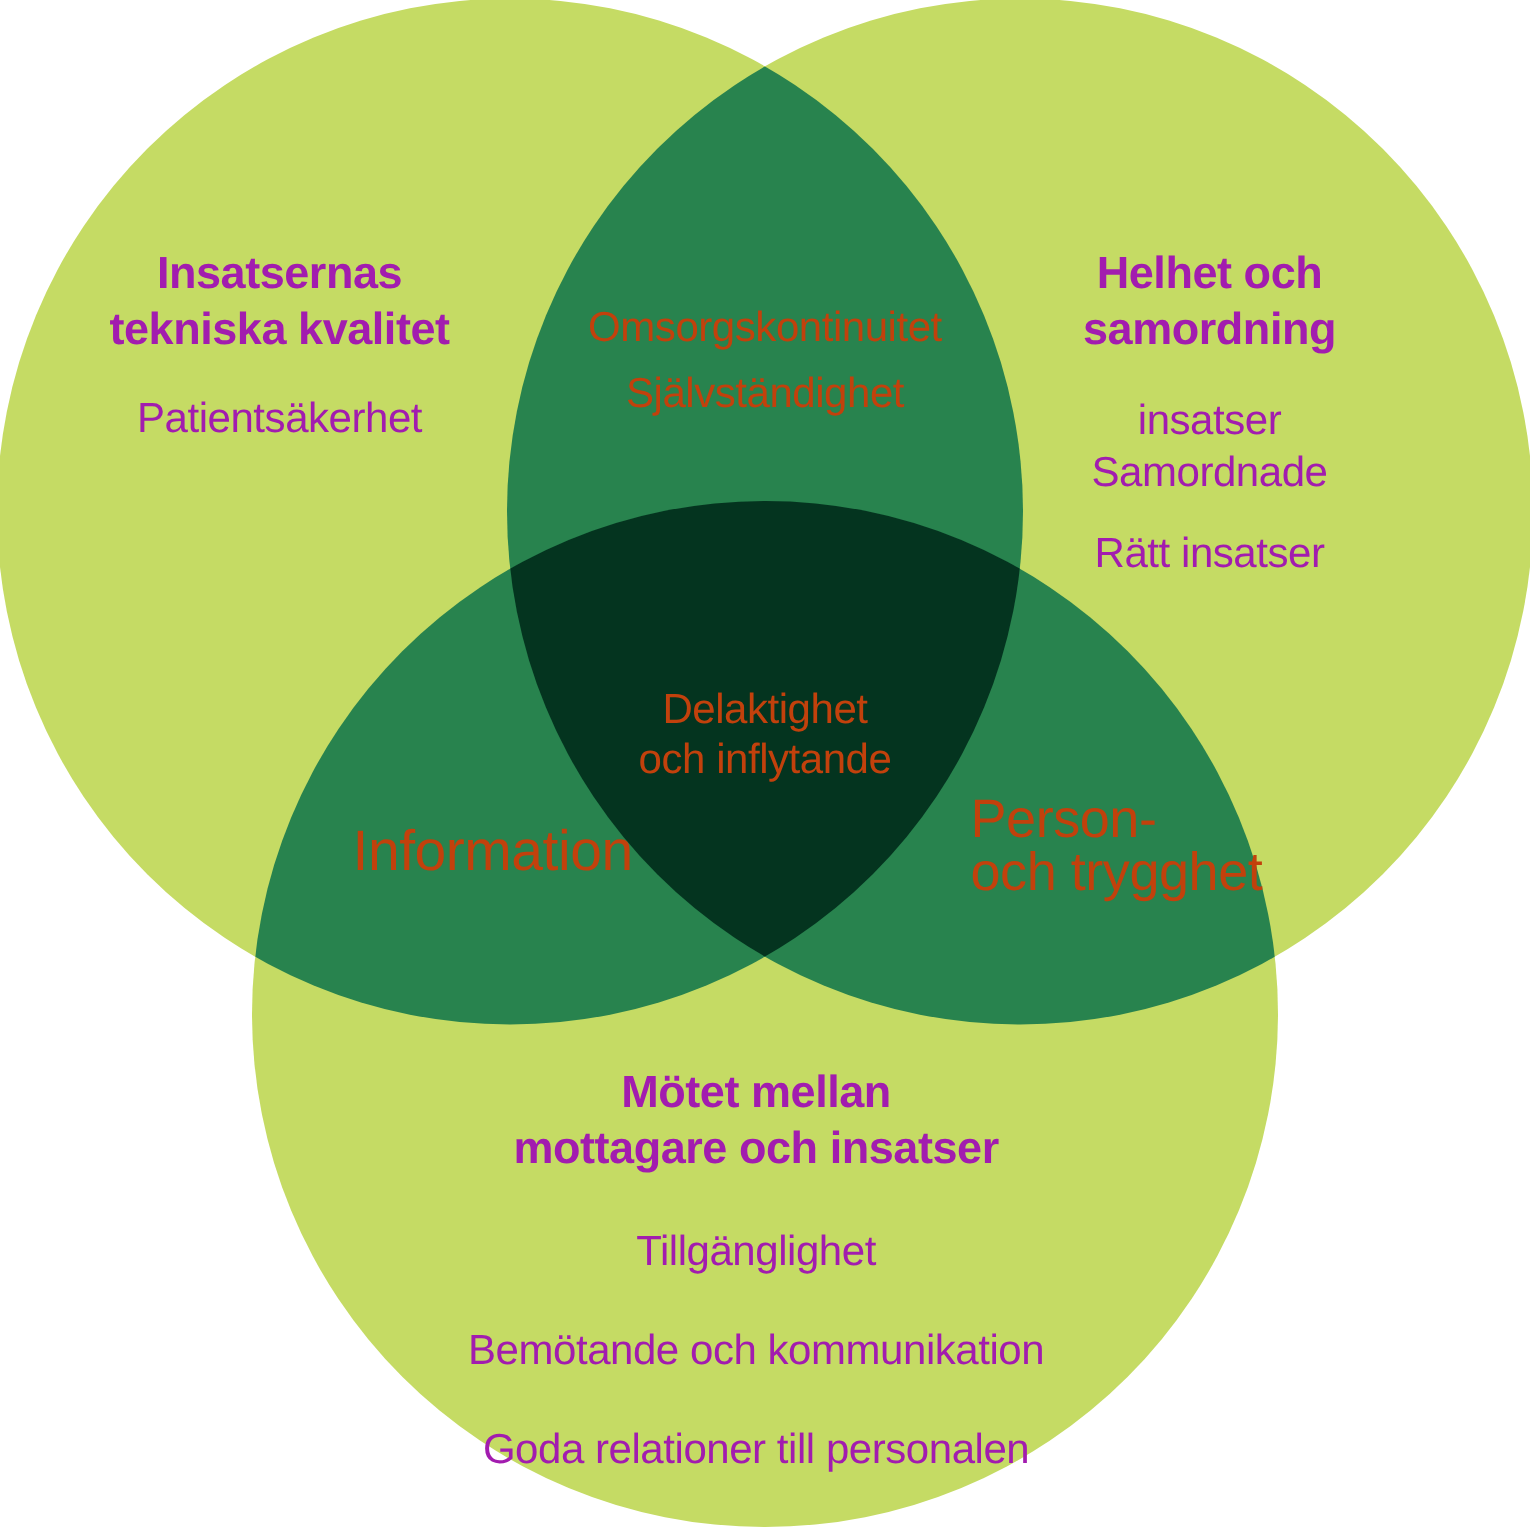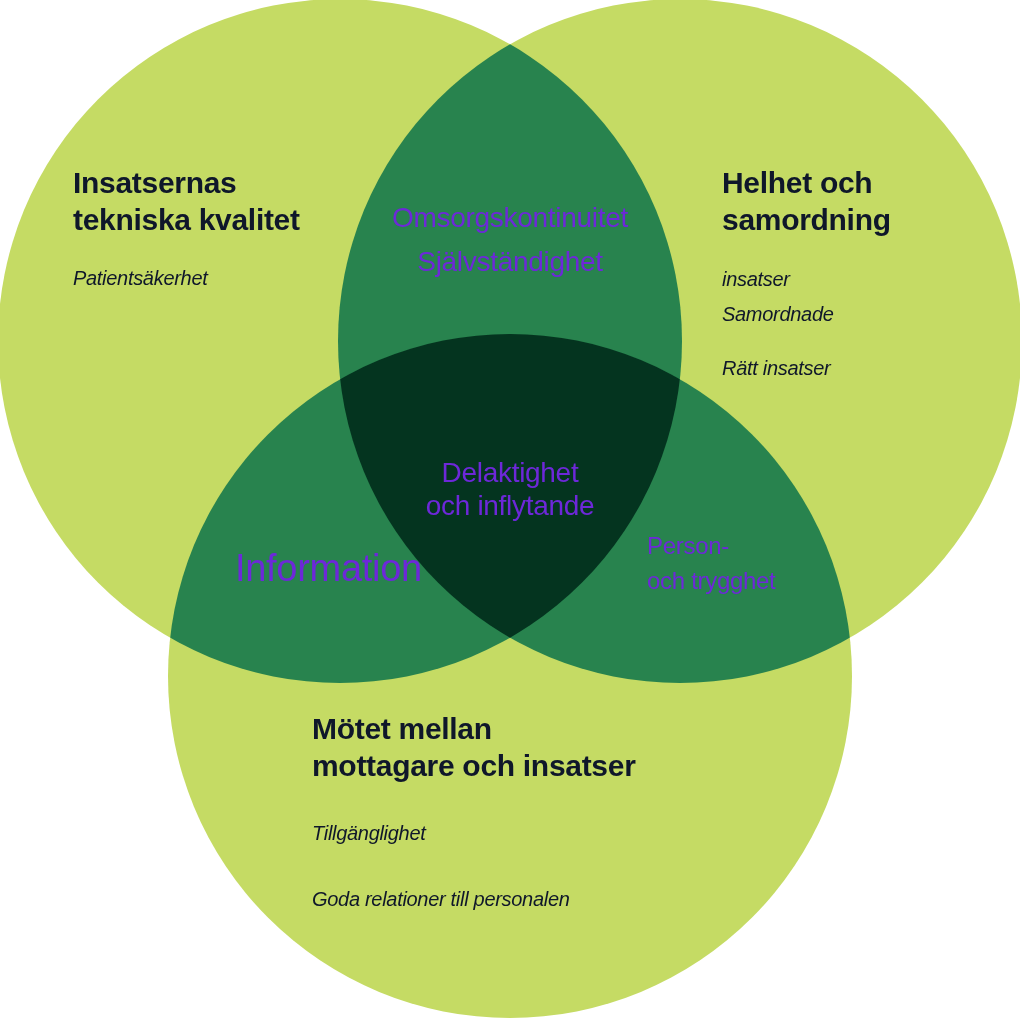--- a/index.html
+++ b/index.html
@@ -5,35 +5,35 @@
   html,body{margin:0;padding:0;background:#ffffff;}
   .stage{
     position:relative;
     width:1020px;height:1024px;
     overflow:hidden;
     font-family:"Liberation Sans", sans-serif;
     background:#ffffff;
   }
   .stage svg{position:absolute;left:0;top:0;}
   .txt{position:absolute;letter-spacing:-0.3px;}
-  .black{color:#0f172a;}
-  .white{color:#6d28d9;}
+  .black{color:#a21caf;text-align:center;}
+  .white{color:#c2410c;}
   .title{font-weight:bold;font-size:30px;line-height:37px;}
-  .item{font-size:20px;line-height:33px;font-style:italic;}
+  .item{font-size:28px;line-height:33px;}
   .group-left{left:73px;top:164px;}
   .group-right{left:722px;top:164px;}
   .group-bottom{left:312px;top:710px;}
   .group-left .item, .group-right .item, .group-bottom .item{margin-top:19px;}
   .group-left .title, .group-right .title, .group-bottom .title{margin-bottom:24px;}
   .group-right .item{line-height:35px;}
   .group-bottom .item{margin-top:33px;}
   .overlap-top{left:310px;top:196px;width:400px;text-align:center;font-size:28px;line-height:44px;}
   .center-label{left:360px;top:456px;width:300px;text-align:center;font-size:28px;line-height:33px;}
   .overlap-left{left:235px;top:552px;font-size:38px;line-height:33px;}
-  .overlap-right{left:647px;top:528px;font-size:24px;line-height:35px;}
+  .overlap-right{left:647px;top:528px;font-size:36px;line-height:35px;}
 </style>
 </head>
 <body>
 
 <div class="stage">
 
   <svg width="1020" height="1024" viewBox="0 0 1020 1024">
     <defs>
       <clipPath id="clipL">
           <circle cx="340" cy="341" r="342"></circle>
@@ -89,20 +89,23 @@
 
   <div class="txt black group-bottom">
     <div class="title">
       <div>Mötet mellan</div>
       <div>mottagare och insatser</div>
     </div>
     <div class="item">
       <div>Tillgänglighet</div>
     </div>
     <div class="item">
+      <div>Bemötande och kommunikation</div>
+    </div>
+    <div class="item">
       <div>Goda relationer till personalen</div>
     </div>
   </div>
 
   <div class="txt white overlap-top">
     <div>Omsorgskontinuitet</div>
     <div>Självständighet</div>
   </div>
 
   <div class="txt white center-label">

